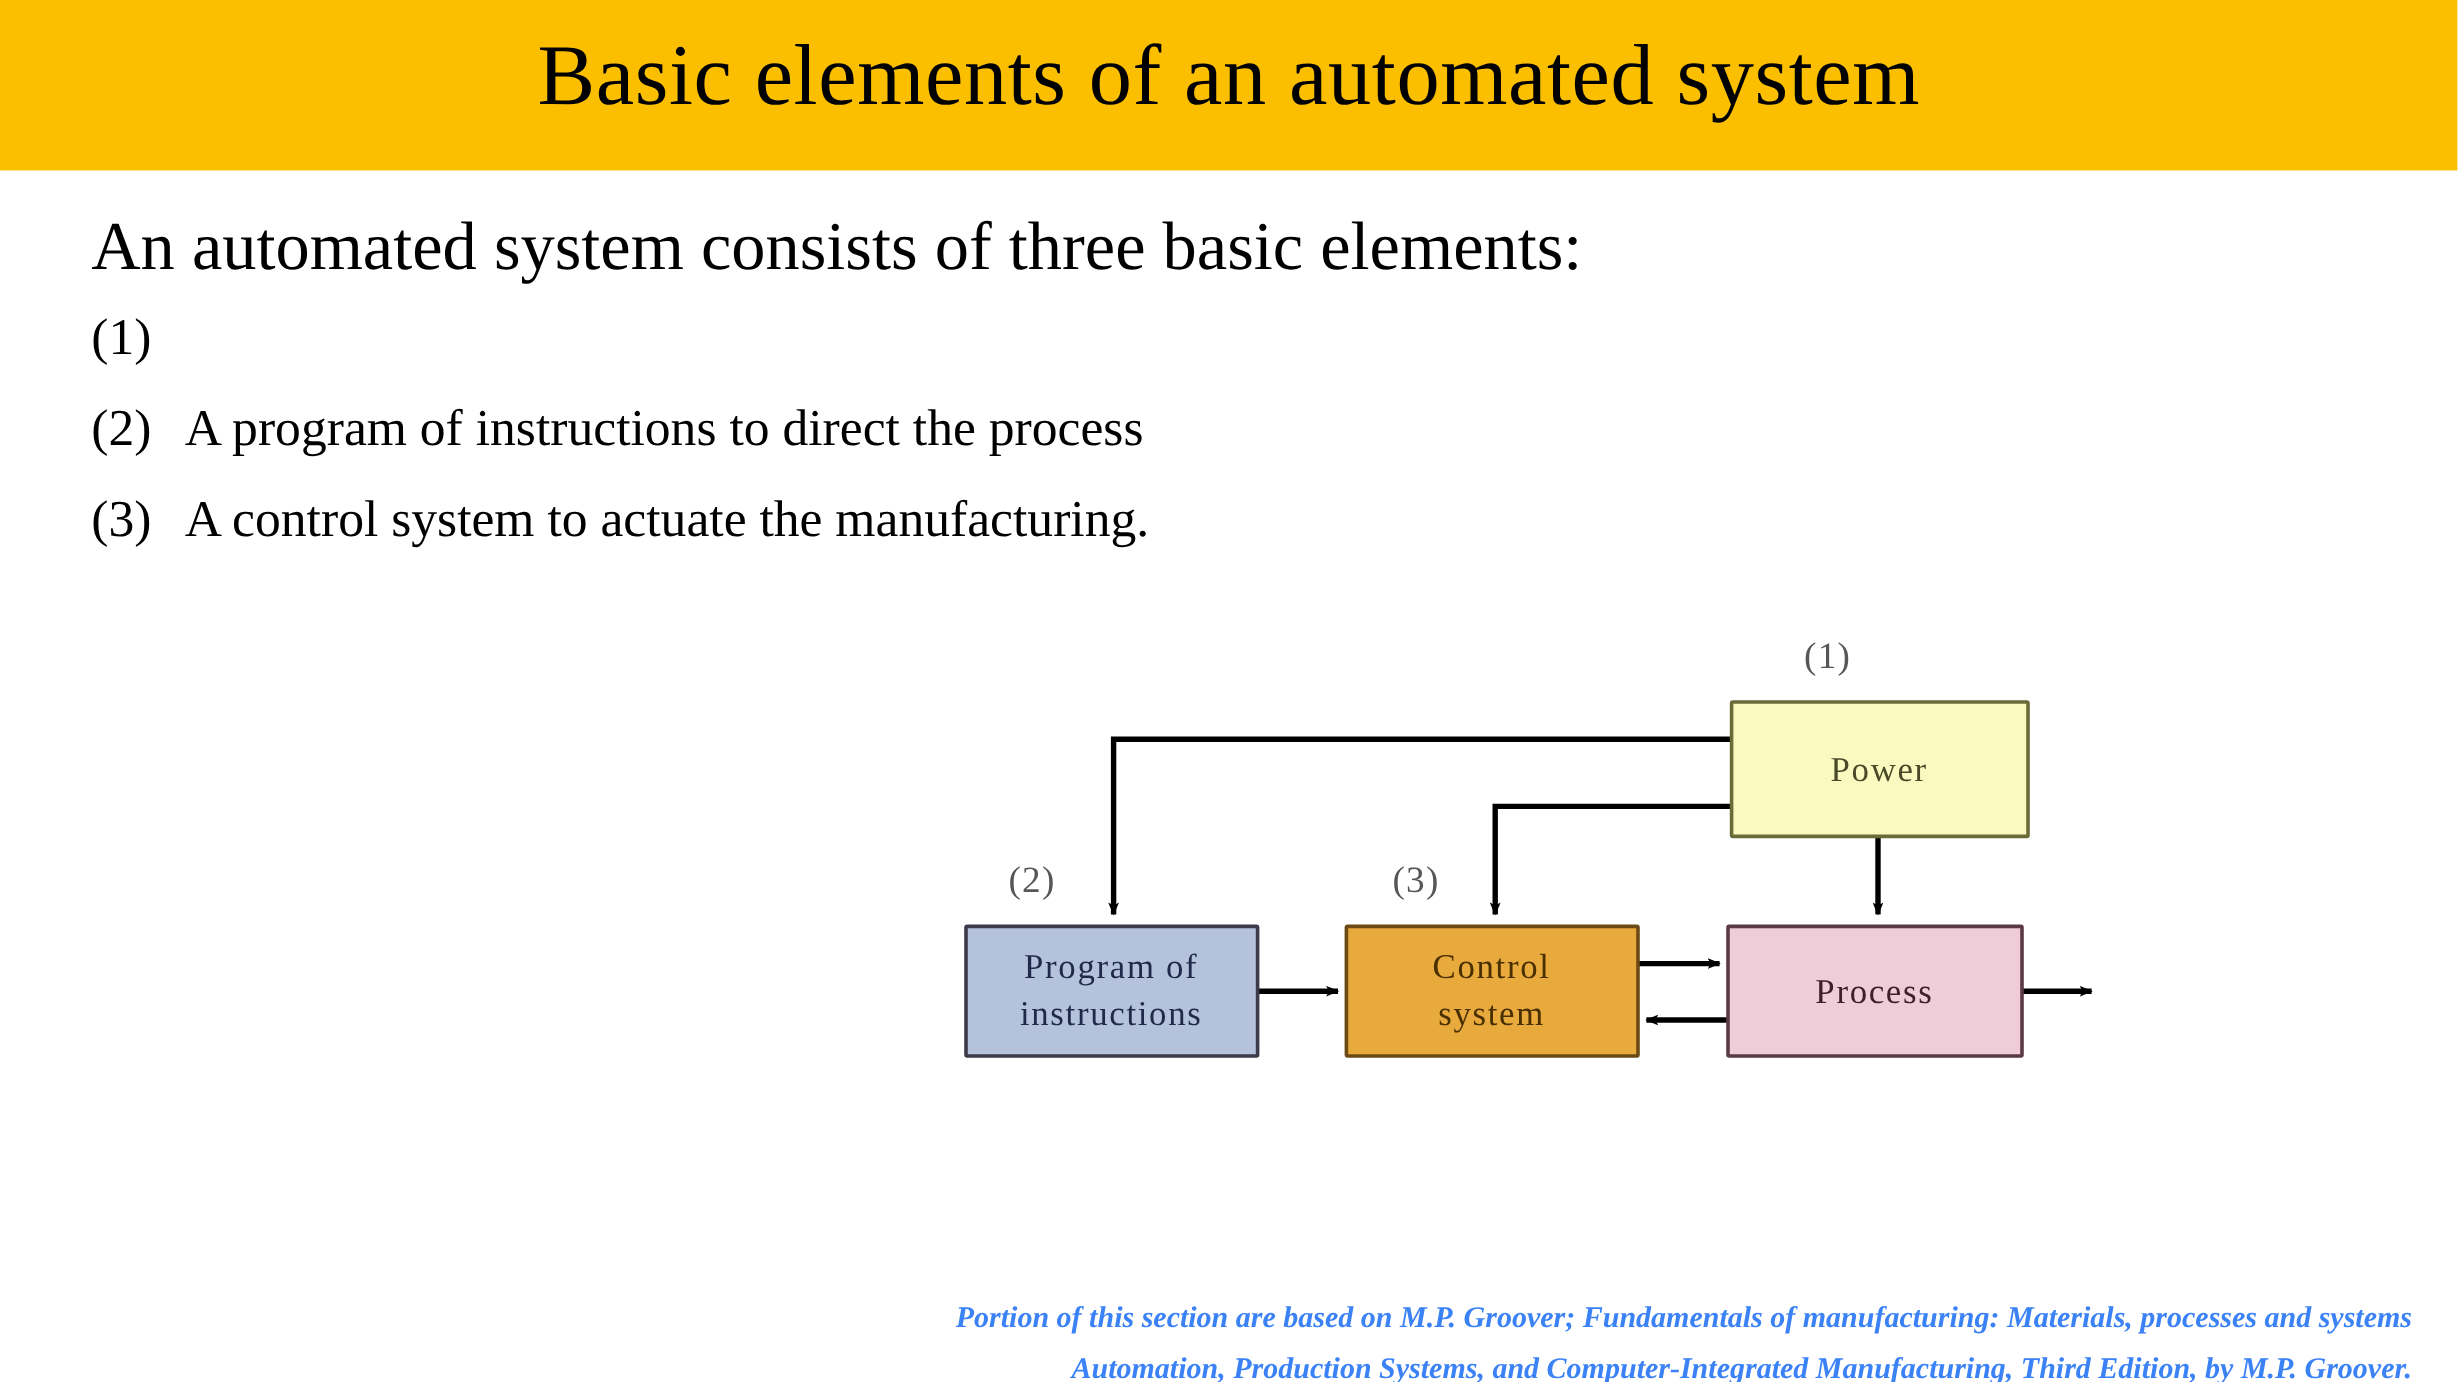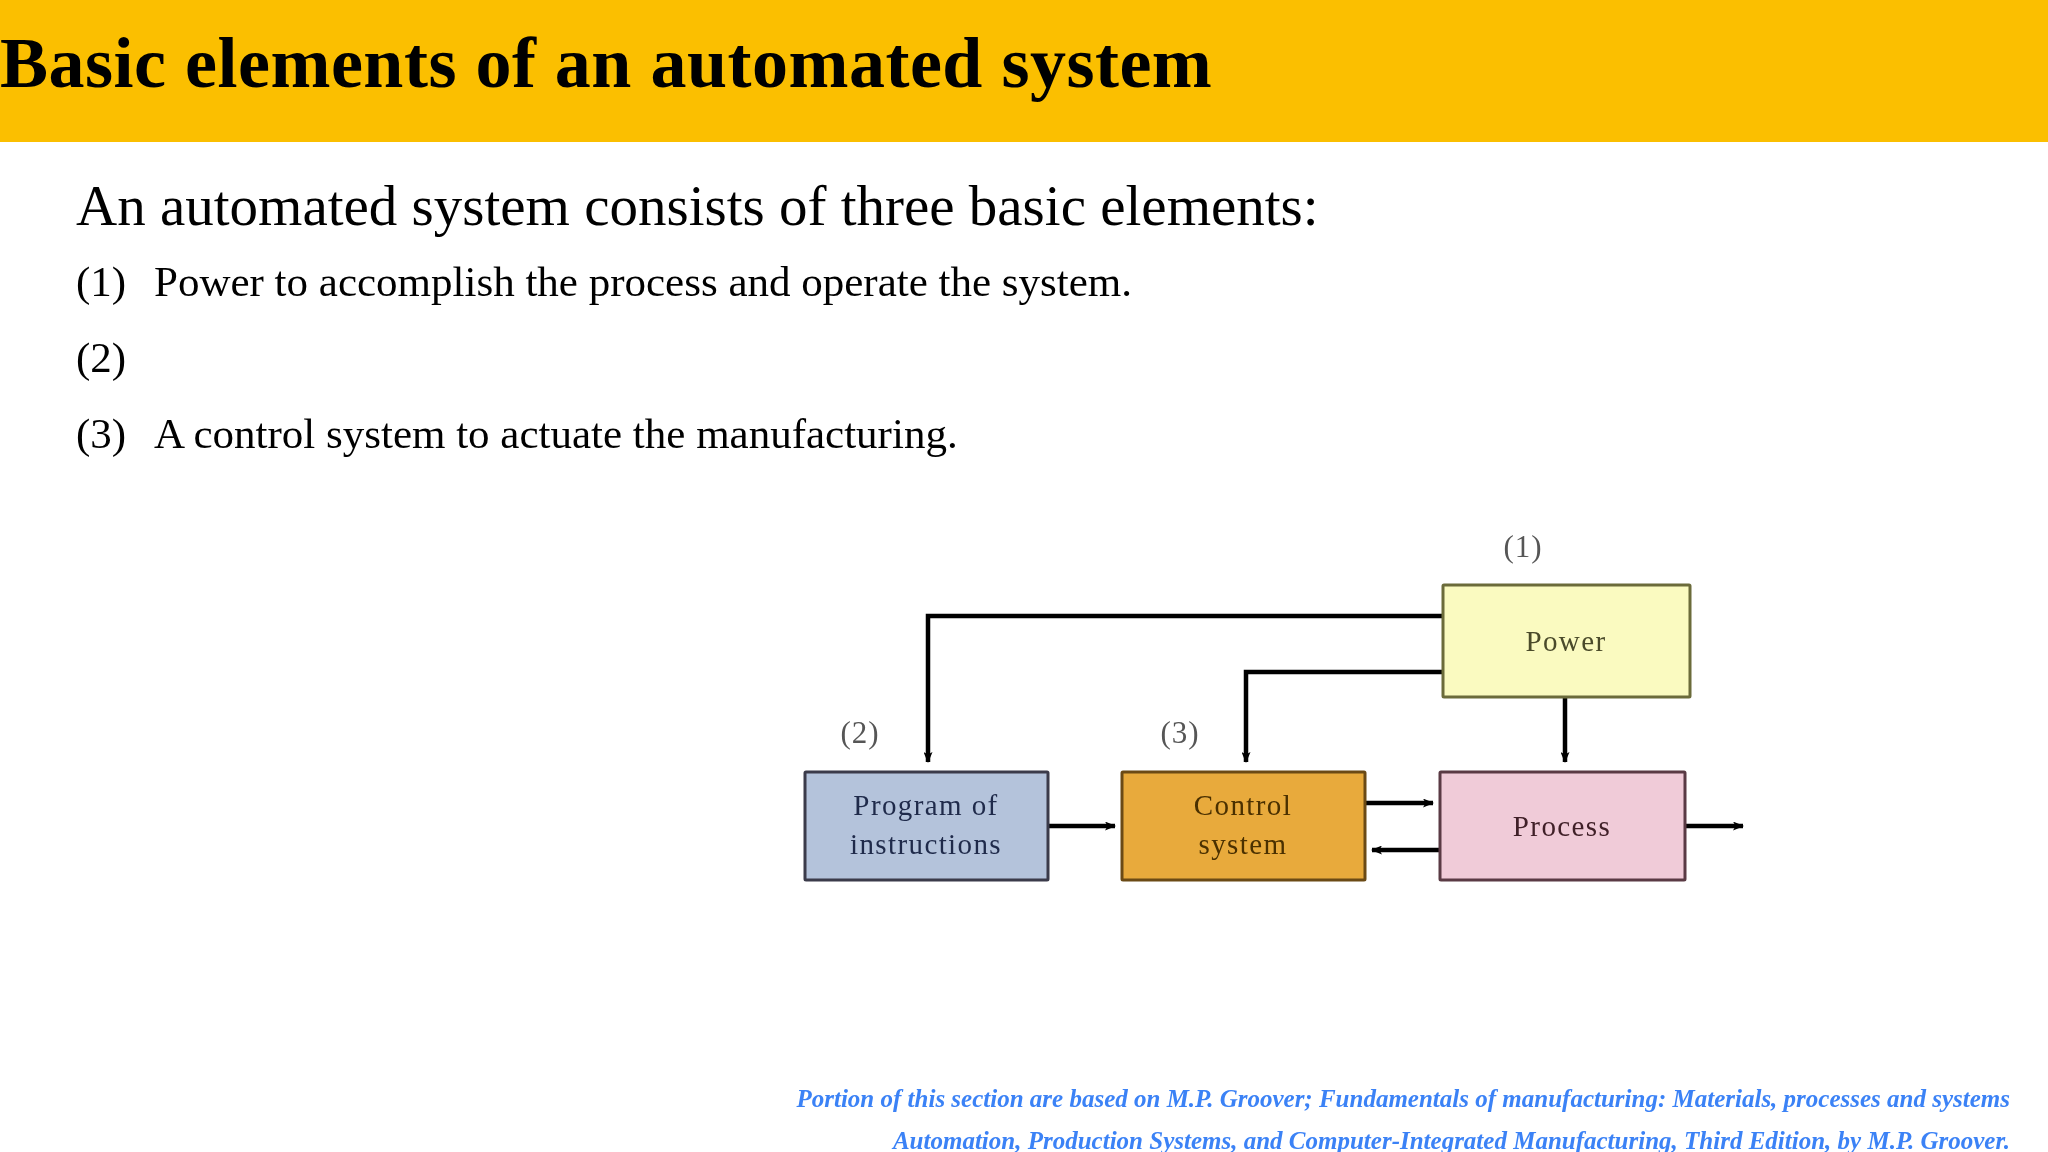--- a/index.html
+++ b/index.html
@@ -25,23 +25,23 @@
     width: 2048px;
     height: 142px;
     background: #fbbf00;
     box-sizing: border-box;
   }
   #slide-title {
     position: absolute;
     left: 0;
     top: 8px;
     width: 2048px;
-    text-align: left;
-    font-family: "Liberation Serif", "DejaVu Serif", serif;
-    font-weight: bold;
+    text-align: center;
+    font-family: "Liberation Serif", "DejaVu Serif", serif;
+    font-weight: normal;
     font-size: 72px;
     line-height: 110px;
     color: #000000;
     letter-spacing: 0.5px;
     white-space: nowrap;
   }
 
   
   #body-copy {
     position: absolute;
@@ -119,25 +119,25 @@
 <div id="header-band">
   <div id="slide-title">Basic elements of an automated system</div>
 </div>
 
 <div id="body-copy">
 
   <div class="lead-line">An automated system consists of three basic elements:</div>
 
   <div class="numbered-line">
     <span class="num">(1)</span>
-    <span class="txt">Power to accomplish the process and operate the system.</span>
   </div>
 
   <div class="numbered-line">
     <span class="num">(2)</span>
+    <span class="txt">A program of instructions to direct the process</span>
   </div>
 
   <div class="numbered-line">
     <span class="num">(3)</span>
     <span class="txt">A control system to actuate the manufacturing.</span>
   </div>
 
 </div>
 
 <div id="diagram">

